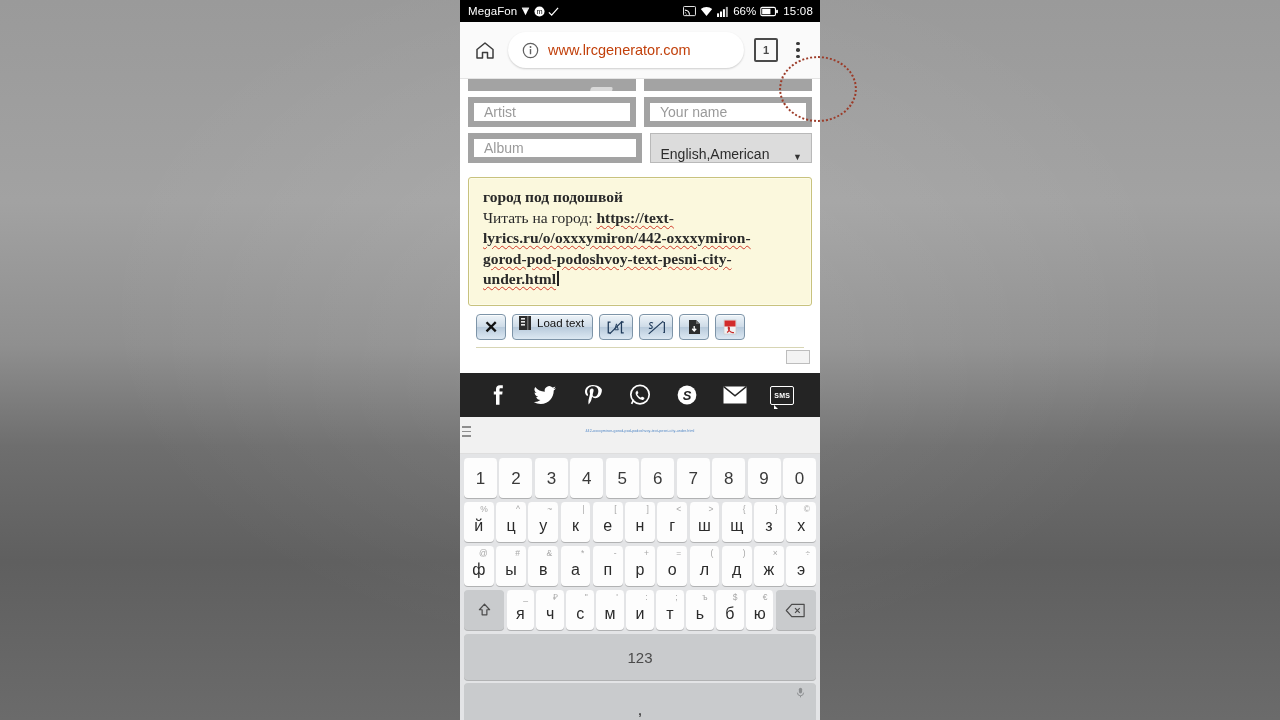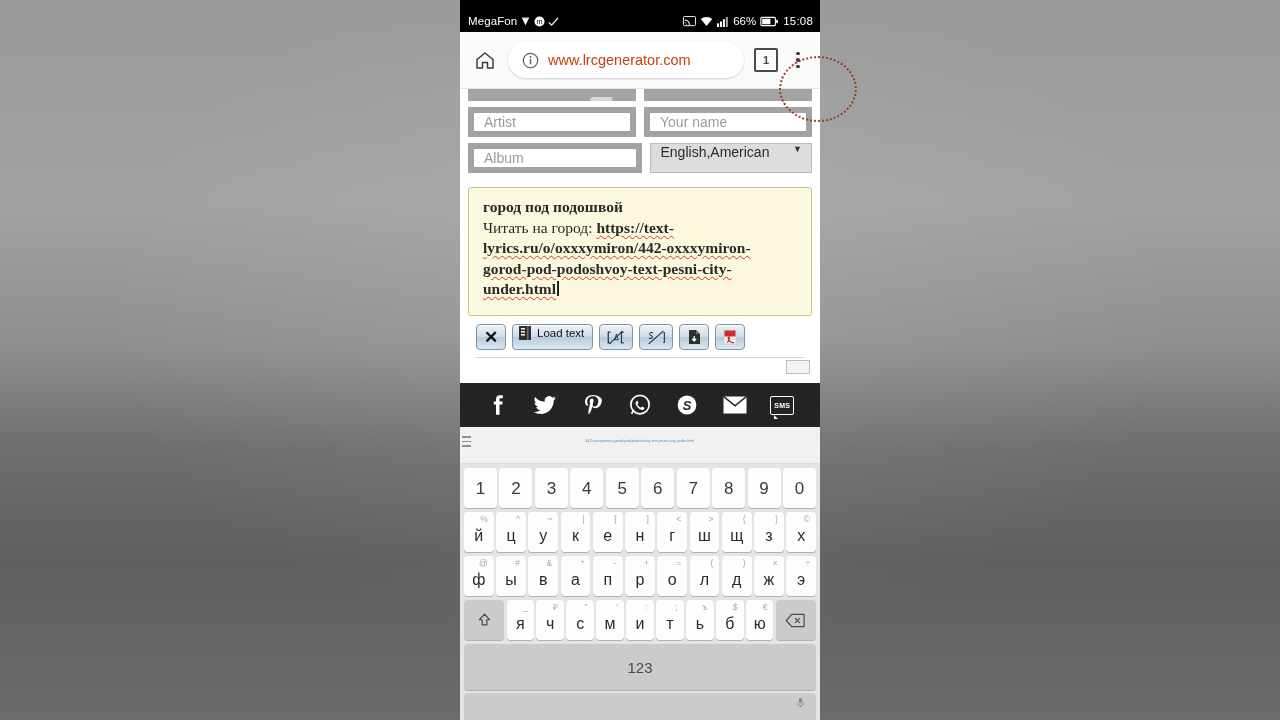--- a/index.html
+++ b/index.html
@@ -24,21 +24,21 @@
   
   .phone{
     position:absolute;left:460px;top:0;width:360px;height:720px;
     background:#fff;overflow:hidden;
   }
 
   
   .statusbar{
     height:22px;background:#000;color:#fff;
     display:flex;align-items:center;justify-content:space-between;
-    padding:10px 7px 0 8px;font-size:11.5px;
+    padding:0 7px 0 8px;font-size:11.5px;
   }
   .sb-left{display:flex;align-items:center;gap:3px;}
   .sb-carrier{font-size:11.5px;letter-spacing:.1px;}
   .sb-right{display:flex;align-items:center;gap:4px;font-size:11.5px;}
   .ic{display:inline-block;line-height:1;}
   .ic svg{display:block;}
   .sb-clock{font-size:11.5px;letter-spacing:.2px;}
 
   
   .chrome{
@@ -78,21 +78,21 @@
     background:#8e8e8e;
   }
   .grayBtn:after{
     content:"";position:absolute;left:12px;top:2px;width:22px;height:9px;
     background:#d8d8d8;transform:skewX(-12deg);border-radius:2px;
   }
 
   .rowflex{display:flex;gap:8px;padding:6px 8px 0 8px;}
   .select{
     flex:1 1 0;border:1px solid #b9b9b9;background:#dcdcdc;height:30px;
-    display:flex;align-items:flex-start;justify-content:space-between;
+    display:flex;align-items:flex-end;justify-content:space-between;
     padding:0 9px 0 10px;font-size:14px;color:#2c2c2c;box-sizing:border-box;
   }
   .caret{font-size:9px;color:#333;}
 
   
   .ta-wrap{margin:14px 8px 0 8px;}
   .textarea{
     border:1px solid #c8c27e;background:#fbf8dd;border-radius:3px;
     padding:9px 12px 12px 14px;min-height:106px;
     box-shadow:inset 0 0 0 1px #fdfce9;

